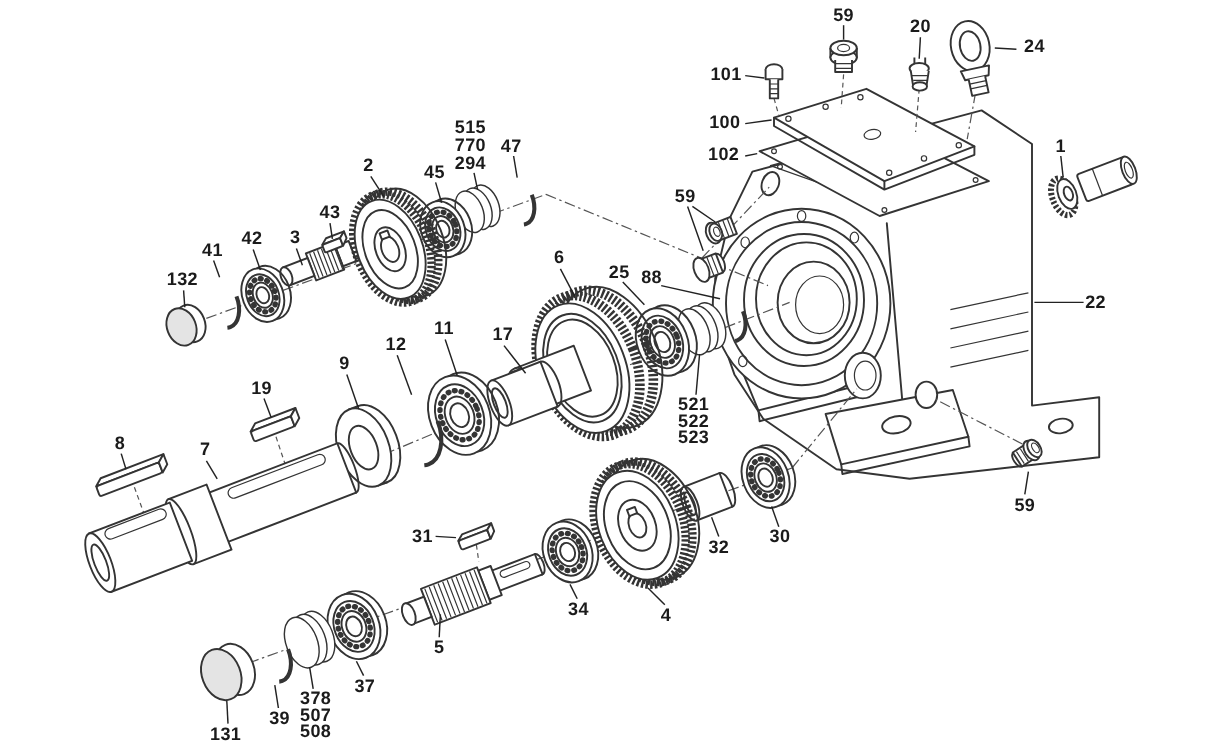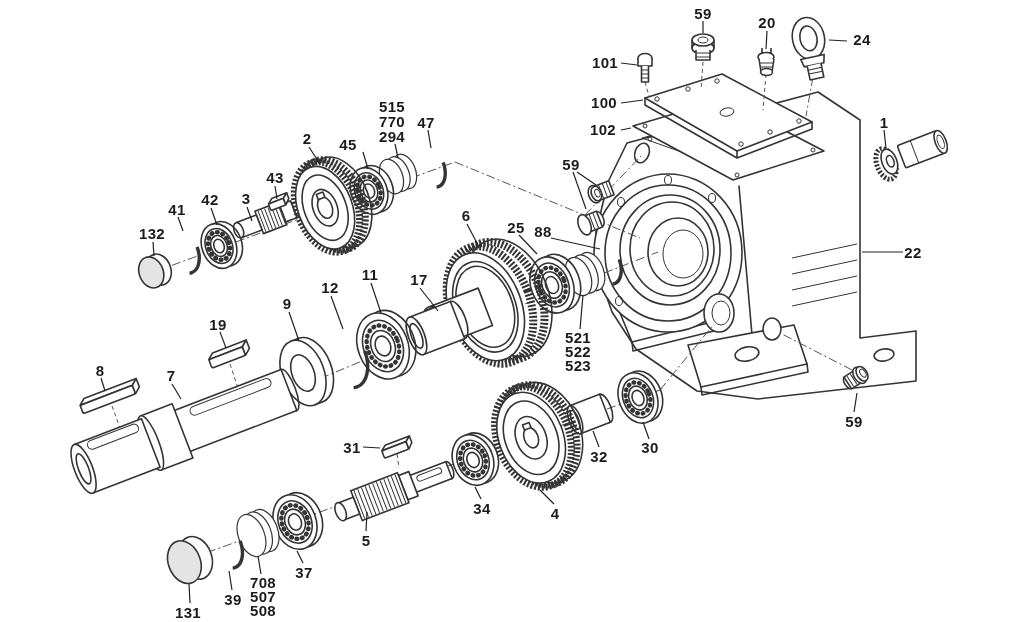--- a/index.html
+++ b/index.html
@@ -420,21 +420,21 @@
   <div class="lbl" style="left:604px;top:102px">100</div>
   <div class="lbl" style="left:603px;top:129px">102</div>
   <div class="lbl" style="left:884px;top:122px">1</div>
   <div class="lbl" style="left:913px;top:252px">22</div>
   <div class="lbl" style="left:571px;top:164px">59</div>
   <div class="lbl" style="left:854px;top:421px">59</div>
   <div class="lbl" style="left:392px;top:106px">515</div>
   <div class="lbl" style="left:392px;top:121px">770</div>
   <div class="lbl" style="left:392px;top:136px">294</div>
   <div class="lbl" style="left:426px;top:122px">47</div>
-  <div class="lbl" style="left:348px;top:144px">45</div>
+  <div class="lbl" style="left:362px;top:144px">45</div>
   <div class="lbl" style="left:307px;top:138px">2</div>
   <div class="lbl" style="left:275px;top:177px">43</div>
   <div class="lbl" style="left:246px;top:198px">3</div>
   <div class="lbl" style="left:210px;top:199px">42</div>
   <div class="lbl" style="left:177px;top:209px">41</div>
   <div class="lbl" style="left:152px;top:233px">132</div>
   <div class="lbl" style="left:466px;top:215px">6</div>
   <div class="lbl" style="left:516px;top:227px">25</div>
   <div class="lbl" style="left:543px;top:231px">88</div>
   <div class="lbl" style="left:578px;top:337px">521</div>
@@ -447,18 +447,18 @@
   <div class="lbl" style="left:218px;top:324px">19</div>
   <div class="lbl" style="left:100px;top:370px">8</div>
   <div class="lbl" style="left:171px;top:375px">7</div>
   <div class="lbl" style="left:352px;top:447px">31</div>
   <div class="lbl" style="left:650px;top:447px">30</div>
   <div class="lbl" style="left:599px;top:456px">32</div>
   <div class="lbl" style="left:555px;top:513px">4</div>
   <div class="lbl" style="left:482px;top:508px">34</div>
   <div class="lbl" style="left:366px;top:540px">5</div>
   <div class="lbl" style="left:304px;top:572px">37</div>
-  <div class="lbl" style="left:263px;top:582px">708</div>
+  <div class="lbl" style="left:263px;top:582px">378</div>
   <div class="lbl" style="left:263px;top:596px">507</div>
   <div class="lbl" style="left:263px;top:610px">508</div>
   <div class="lbl" style="left:233px;top:599px">39</div>
   <div class="lbl" style="left:188px;top:612px">131</div>
 </div>
 
 </body></html>

